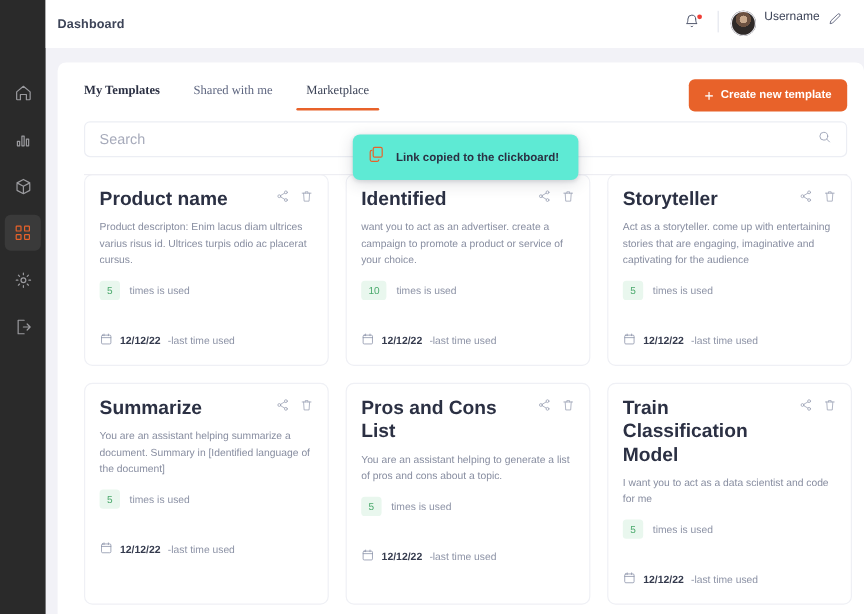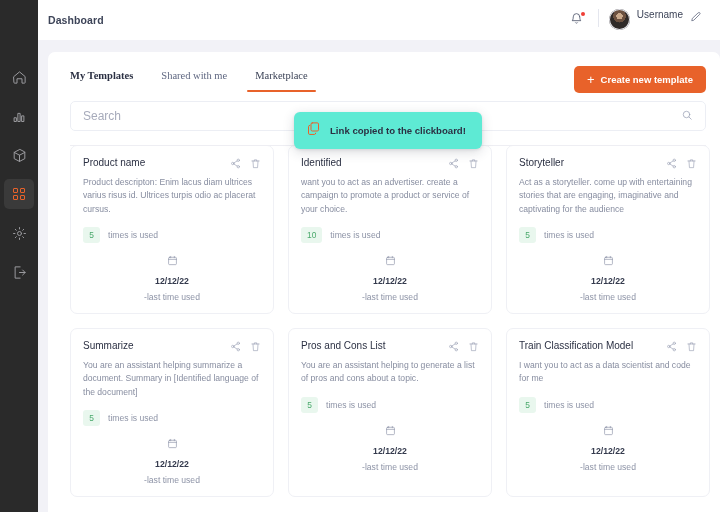--- a/index.html
+++ b/index.html
@@ -115,34 +115,34 @@
   .cards {
     display: flex; flex-wrap: wrap; gap: 14px;
     padding: 14px 0 0 22px; margin-right: -30px;
   }
   .card {
     width: 204px; border: 1px solid #eff0f5; border-radius: 7px;
     padding: 11px 12px 11px 12px; background: #fff;
     display: flex; flex-direction: column;
   }
   .card-head { display: flex; align-items: flex-start; justify-content: space-between; gap: 6px; }
-  .card-title { font-size: 10px; font-weight: normal; color: #2b3043; line-height: 1.2; }
+  .card-title { font-size: 16px; font-weight: bold; color: #2b3043; line-height: 1.2; }
   .card-actions { display: flex; gap: 9px; align-items: center; flex: 0 0 auto; padding-top: 1px; }
   .card-actions svg { width: 11px; height: 11px; display:block; }
   .card-actions .stroke { fill:none; stroke:#9aa0b4; stroke-width:1.4; stroke-linecap:round; stroke-linejoin:round; }
   .card-desc {
     font-size: 8.6px; color: #878da0; line-height: 1.55; margin-top: 7px;
   }
   .meta-used { display: flex; align-items: center; gap: 8px; margin-top: 11px; }
   .badge {
     background: #e9f7ee; color: #4aa96c; font-size: 8.4px;
     border-radius: 3px; padding: 3px 6px; min-width: 17px; text-align: center;
   }
   .used-label { font-size: 8.6px; color: #8d93a6; }
-  .meta-date { display: flex; align-items: center; gap: 6px; margin-top: 9px; flex-direction: column; }
+  .meta-date { display: flex; align-items: center; gap: 6px; margin-top: 25px; }
   .meta-date svg { width: 11px; height: 11px; }
   .meta-date .stroke { fill:none; stroke:#8990a6; stroke-width:1.4; stroke-linecap:round; stroke-linejoin:round; }
   .date-val { font-size: 8.7px; font-weight: bold; color: #343a4d; }
   .date-lbl { font-size: 8.6px; color: #8d93a6; }
 
   
   .toast {
     position: absolute; left: 294px; top: 112px;
     background: #5eead4; border-radius: 6px;
     box-shadow: 0 3px 12px rgba(42,46,66,.17), 0 1px 3px rgba(42,46,66,.10);

